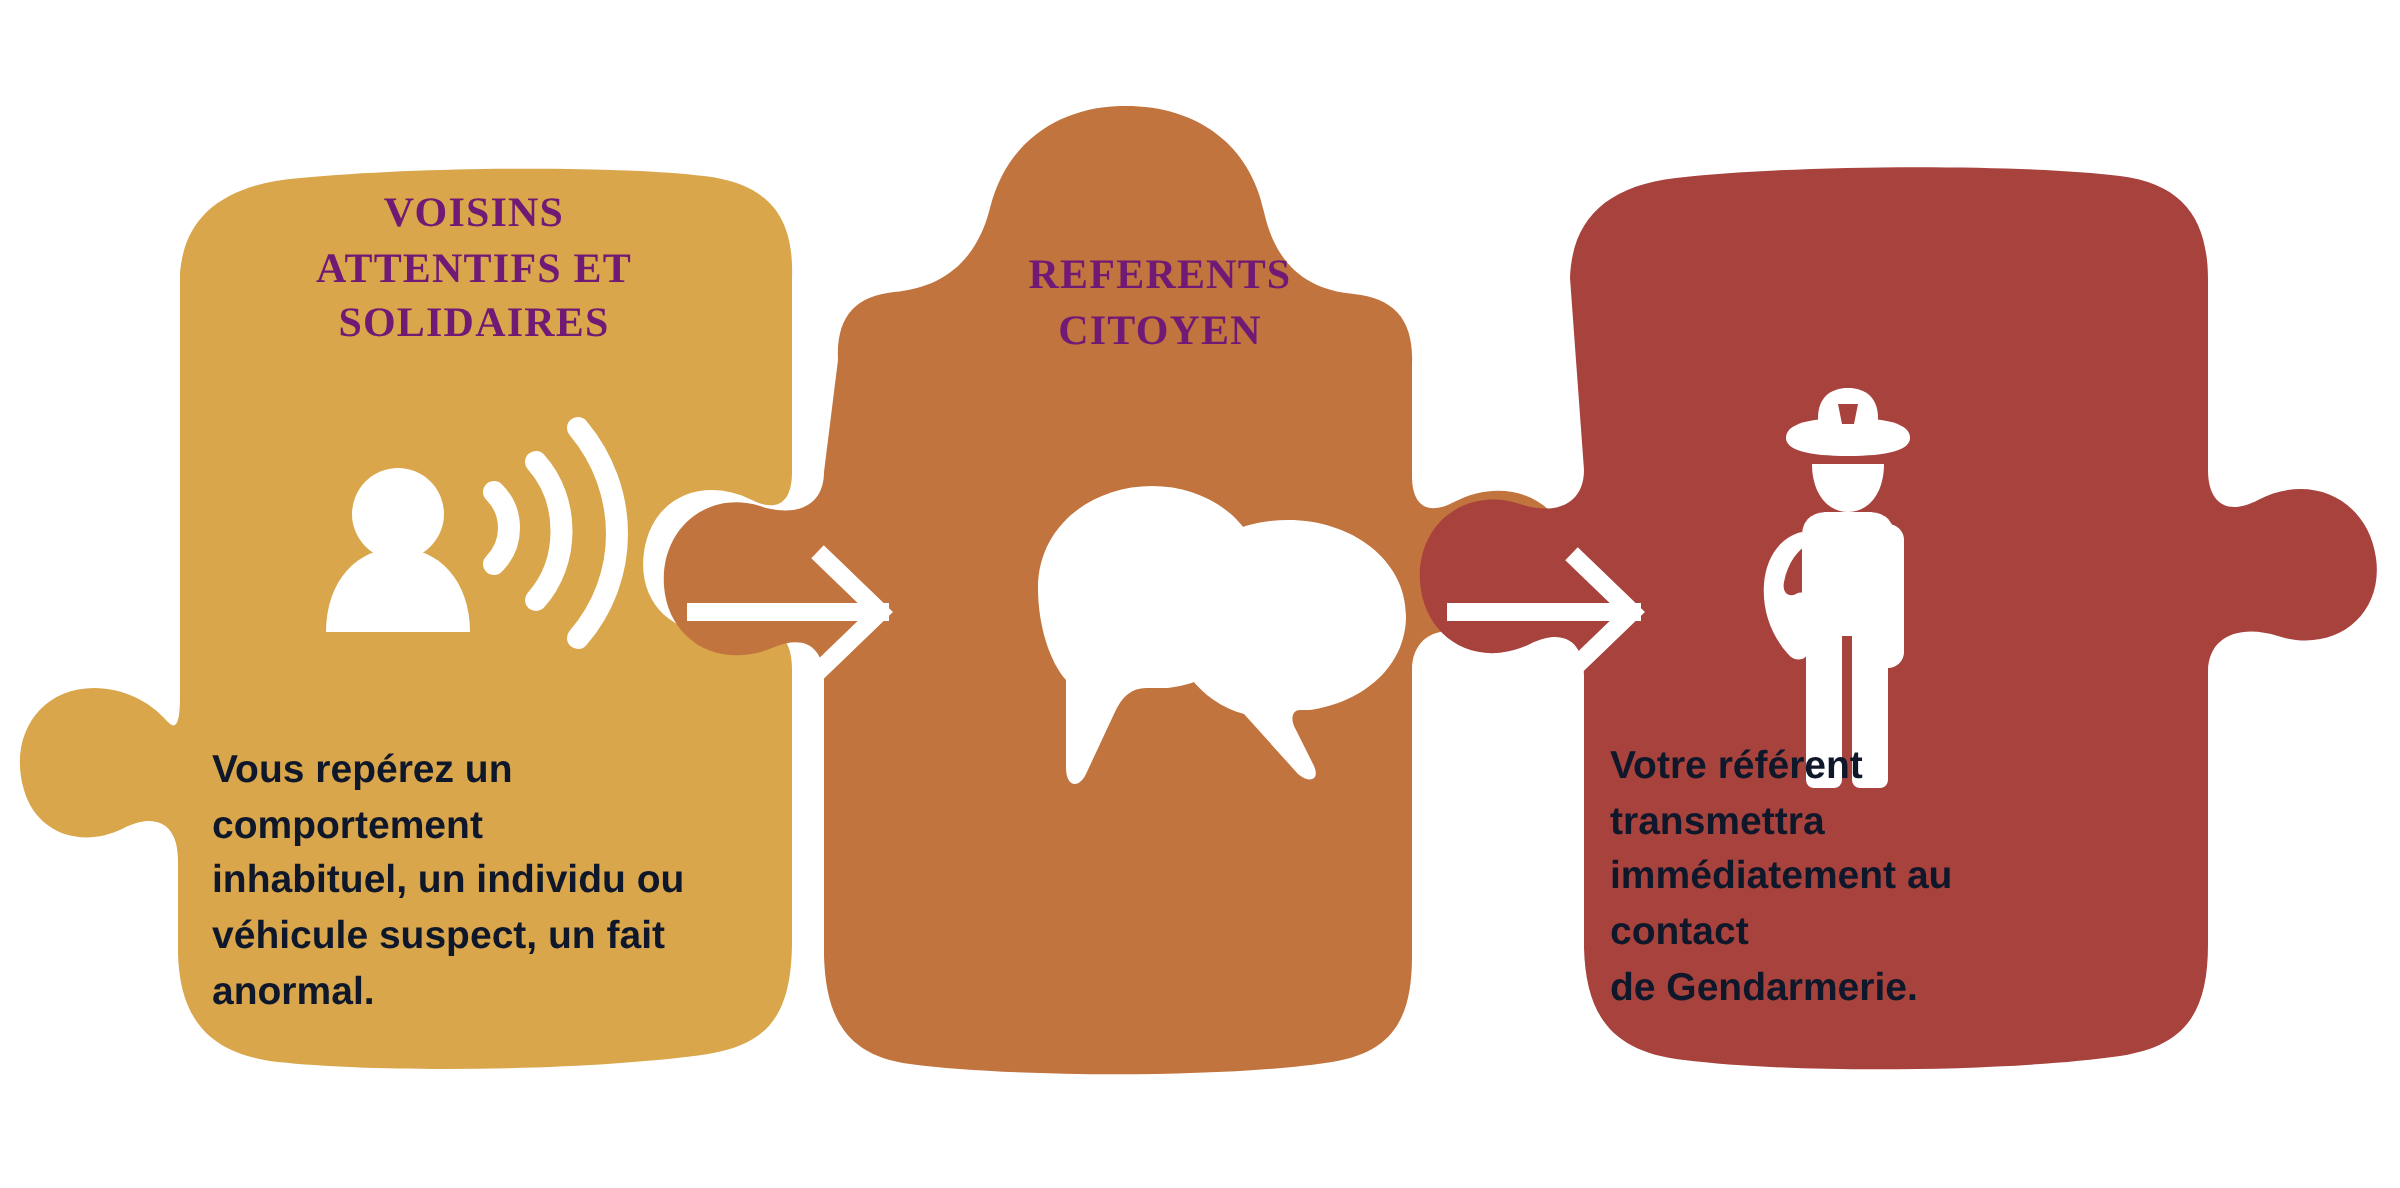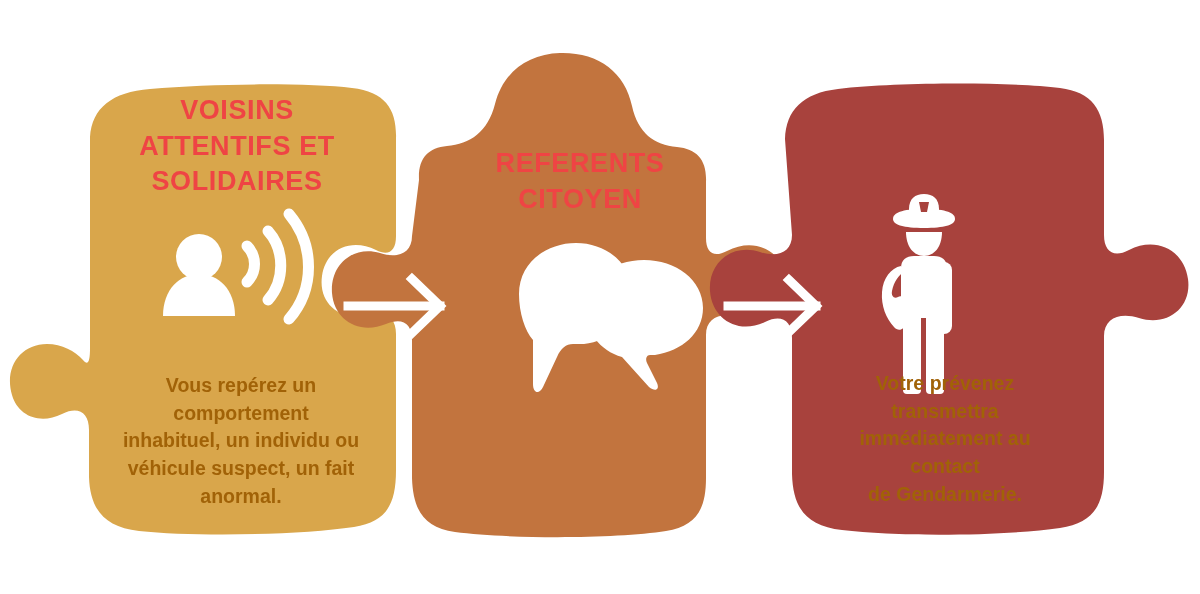--- a/index.html
+++ b/index.html
@@ -22,41 +22,42 @@
   #puzzle-svg {
     position: absolute;
     top: 0;
     left: 0;
     width: 1200px;
     height: 594px;
   }
   .piece-title {
     position: absolute;
     text-align: center;
-    color: #ef4444;
+    color: #701a75;
     font-weight: bold;
-    font-size: 27px;
+    font-size: 21px;
     line-height: 1.32;
     letter-spacing: 0.6px;
     text-transform: uppercase;
     white-space: pre-line;
     pointer-events: none;
+    font-family: Liberation Serif, serif;
   }
   .piece-body {
     position: absolute;
-    text-align: center;
-    color: #a16207;
+    text-align: left;
+    color: #0f172a;
     font-weight: bold;
     font-size: 19.5px;
     line-height: 1.42;
     white-space: pre-line;
     pointer-events: none;
   }
   #title-1 { left: 92px;  top: 93px;  width: 290px; }
-  #title-2 { left: 435px; top: 146px; width: 290px; }
+  #title-2 { left: 435px; top: 124px; width: 290px; }
   #title-3 { left: 800px; top: 133px; width: 290px; }
 
   #body-1 { left: 106px; top: 372px; width: 270px; }
   #body-2 { left: 412px; top: 362px; width: 340px; }
   #body-3 { left: 805px; top: 370px; width: 280px; }
 </style>
 </head>
 <body>
 
 <div id="infographic">
@@ -207,19 +208,19 @@
 comportement
 inhabituel, un individu ou
 véhicule suspect, un fait
 anormal.</div>
 
   <div class="piece-title" id="title-2">REFERENTS
 CITOYEN</div>
 
 
 
-  <div class="piece-body" id="body-3">Votre prévenez
+  <div class="piece-body" id="body-3">Votre référent
 transmettra
 immédiatement au
 contact
 de Gendarmerie.</div>
 
 </div>
 
 </body></html>

